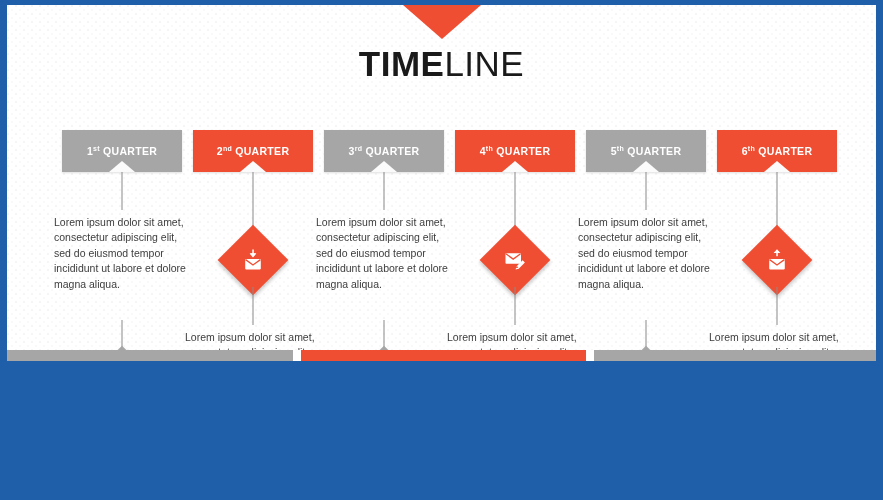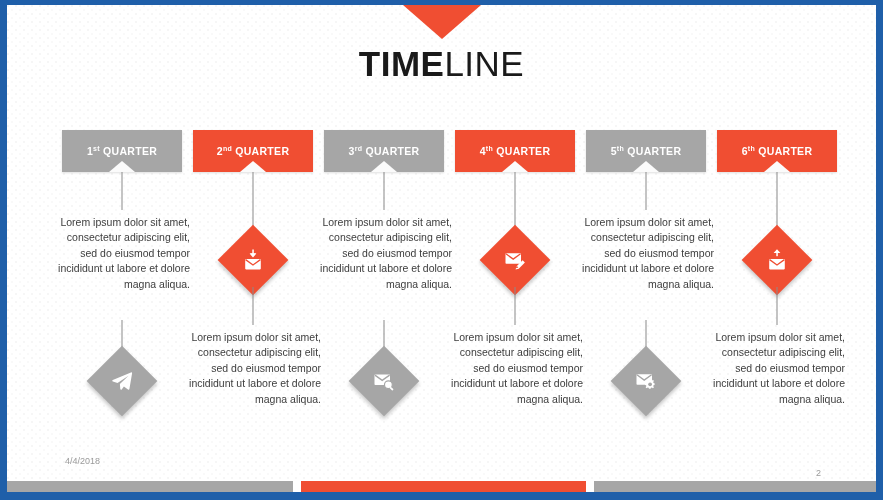--- a/index.html
+++ b/index.html
@@ -2,21 +2,21 @@
 <html><head>
 <meta charset="utf-8">
 <style>
   html,body{margin:0;padding:0;}
   body{
     width:883px;height:500px;overflow:hidden;
     font-family:"Liberation Sans", sans-serif;
     background:#1f5fa9;
   }
   #slide{
-    position:absolute;left:7px;top:5px;width:869px;height:487px;
+    position:absolute;left:7px;top:5px;width:869px;height:356px;
     background:#ffffff;
     background-image:
       radial-gradient(circle at 1px 1px, rgba(0,0,0,0.035) 0.8px, transparent 1px),
       radial-gradient(circle at 5px 5px, rgba(0,0,0,0.025) 0.8px, transparent 1px);
     background-size:8px 8px, 8px 8px;
     overflow:hidden;
   }
 
   
   #top-triangle{
@@ -66,21 +66,21 @@
 
   
   .vline{
     position:absolute;left:50%;transform:translateX(-50%);
     width:1px;background:#8a8a8a;
   }
 
   
   .qtext{
     position:absolute;left:-8px;width:136px;
-    font-size:10.5px;line-height:15.4px;color:#3d3d3d;text-align:right;
+    font-size:10.5px;line-height:15.4px;color:#3d3d3d;text-align:left;
   }
 
   
   .diamond{
     position:absolute;left:50%;transform:translateX(-50%);
     width:50px;height:50px;
   }
   .diamond .dshape{
     position:absolute;left:0;top:0;width:50px;height:50px;
     transform:rotate(45deg);

